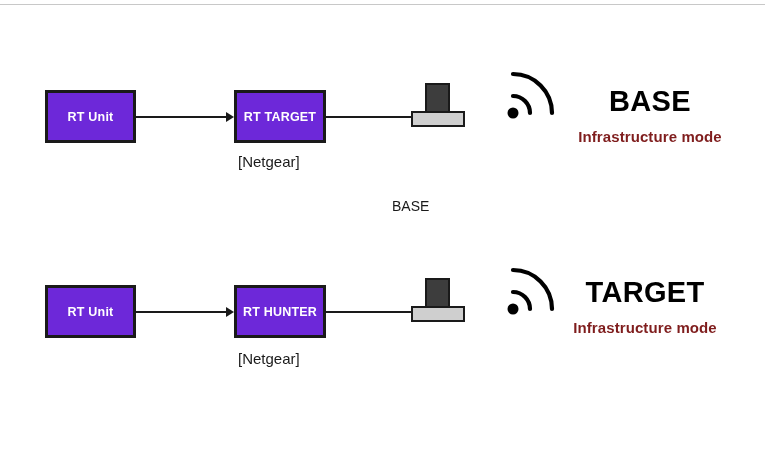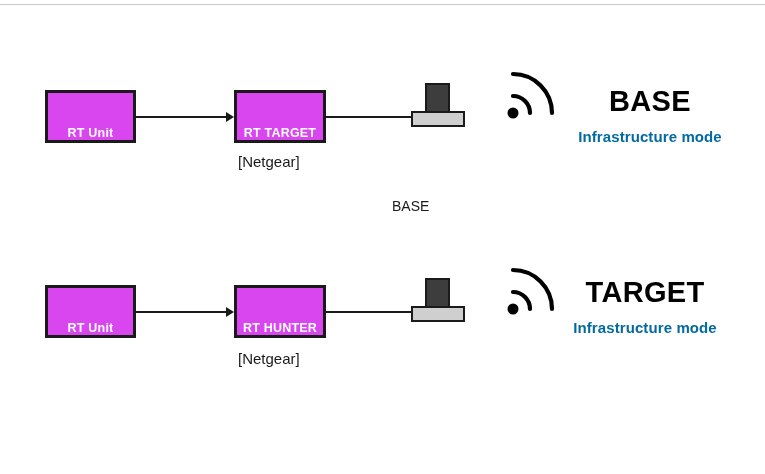--- a/index.html
+++ b/index.html
@@ -29,25 +29,25 @@
     left: 0;
     top: 4px;
     width: 765px;
     height: 1px;
     background: #c8c8c8;
   }
 
   
   .node-box {
     position: absolute;
-    background: #d946ef;
+    background: #6d28d9;
     border: 3px solid #1a1a1a;
     box-sizing: border-box;
     display: flex;
-    align-items: flex-end;
+    align-items: center;
     justify-content: center;
   }
   .node-box .node-label {
     color: #ffffff;
     font-size: 12.5px;
     font-weight: 700;
     letter-spacing: 0.2px;
     white-space: nowrap;
   }
 
@@ -152,21 +152,21 @@
     font-size: 29px;
     font-weight: 700;
     color: #000000;
     line-height: 1.05;
     letter-spacing: 0.3px;
   }
   .role-sub {
     margin-top: 12px;
     font-size: 15px;
     font-weight: 700;
-    color: #0369a1;
+    color: #7f1d1d;
     letter-spacing: 0.1px;
   }
 </style>
 </head>
 <body>
 
 <div id="canvas">
 
   <div class="top-rule"></div>
 

